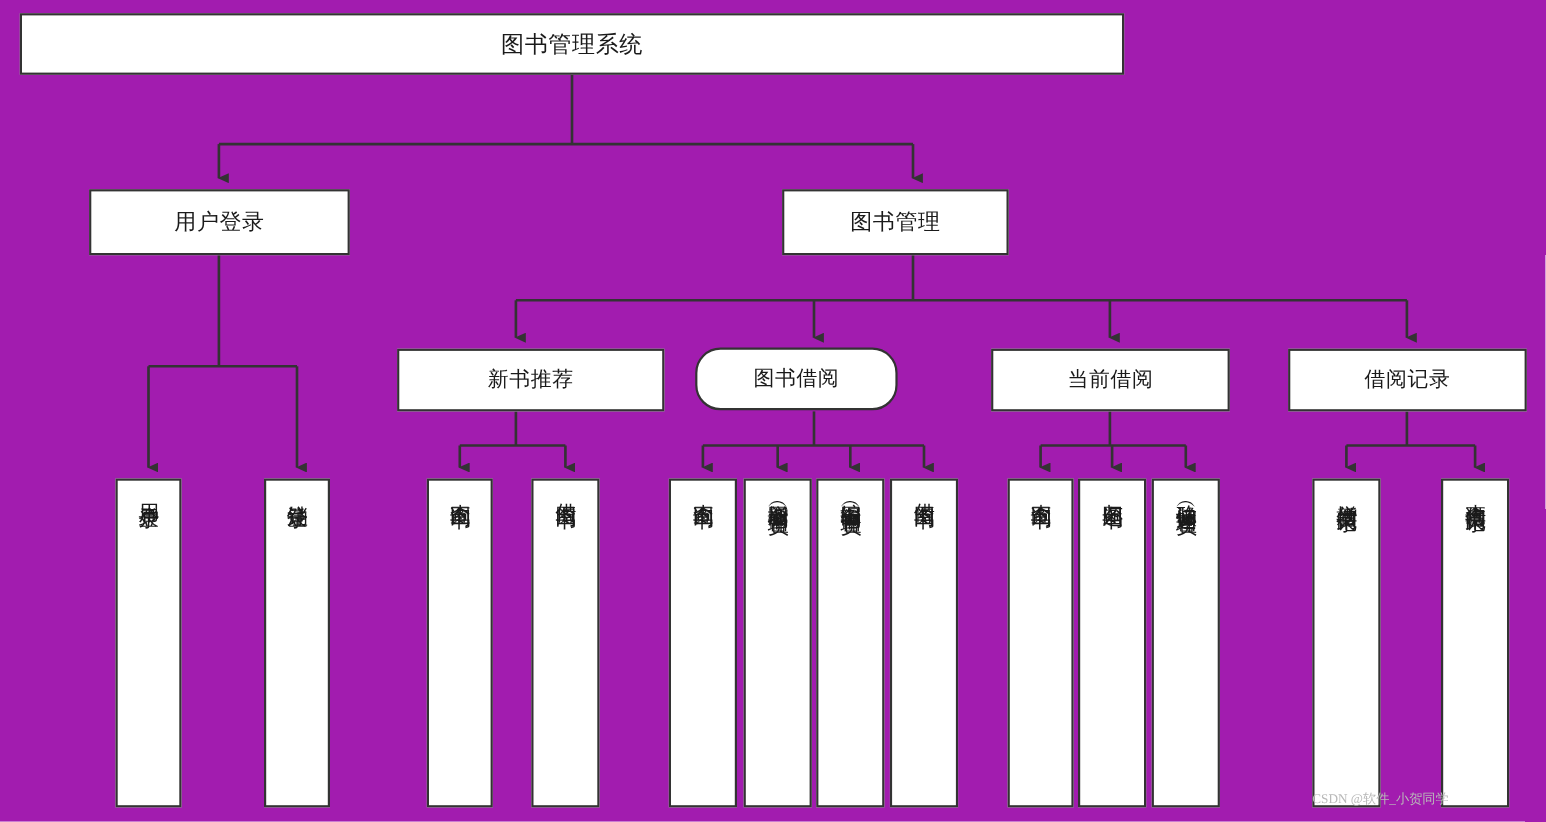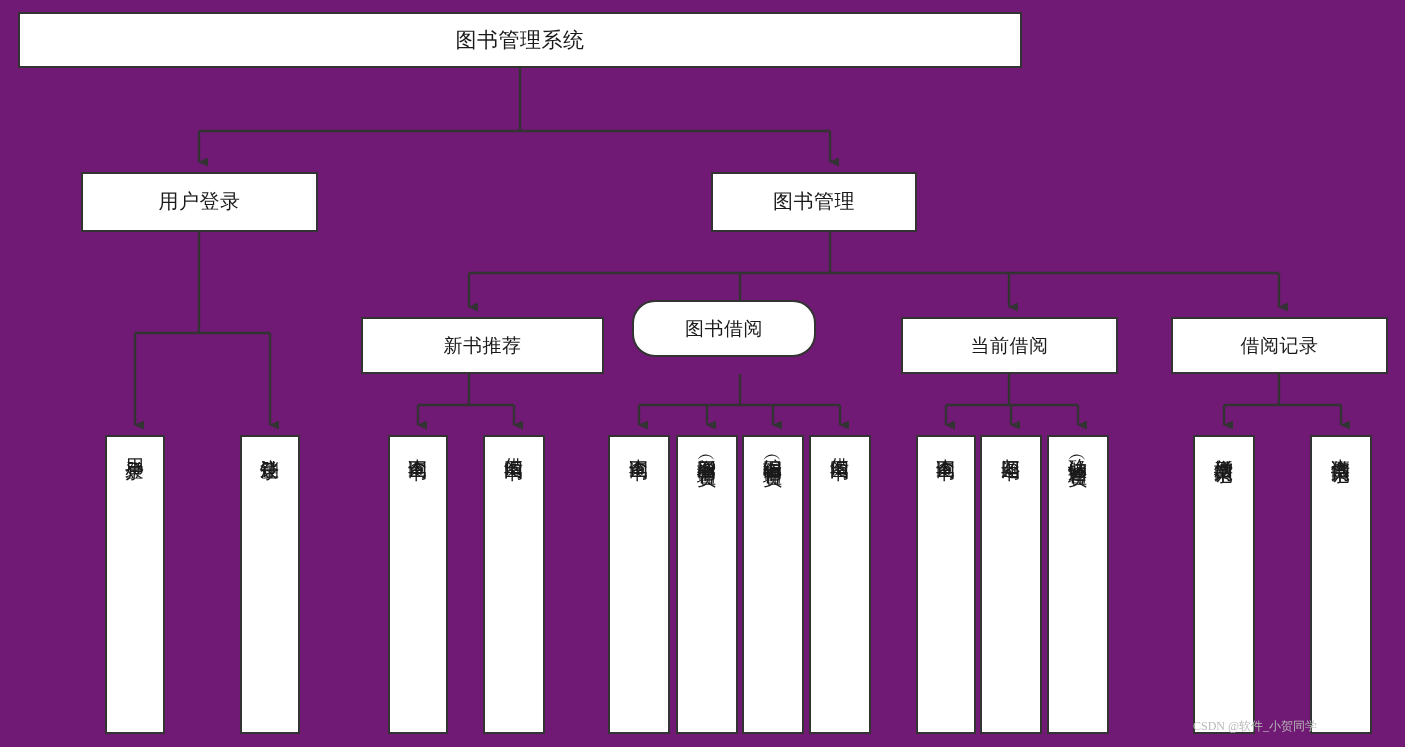--- a/index.html
+++ b/index.html
@@ -8,21 +8,21 @@
     padding: 0;
     background: #ffffff;
   }
   body {
     font-family: "DejaVu Sans", "Liberation Sans", sans-serif;
   }
   #canvas {
     position: relative;
     width: 1405px;
     height: 747px;
-    background: #701a75;
+    background: #a21caf;
     overflow: hidden;
   }
   #edges {
     position: absolute;
     left: 0;
     top: 0;
     width: 1405px;
     height: 747px;
     pointer-events: none;
   }
@@ -127,21 +127,21 @@
         <span class="node-label">用户登录</span>
       </div>
       <div class="node level1 horizontal" id="node-book-manage" style="left: 711px; top: 172px; width: 206px; height: 60px;">
         <span class="node-label">图书管理</span>
       </div>
     </div>
   <div id="level2-layer">
       <div class="node level2 horizontal" id="node-new-book-recommend" style="left: 361px; top: 317px; width: 243px; height: 57px;">
         <span class="node-label">新书推荐</span>
       </div>
-      <div class="node level2 horizontal" id="node-book-borrow" style="left: 632px; top: 300px; width: 184px; height: 57px; border-radius: 23px;">
+      <div class="node level2 horizontal" id="node-book-borrow" style="left: 632px; top: 316px; width: 184px; height: 57px; border-radius: 23px;">
         <span class="node-label">图书借阅</span>
       </div>
       <div class="node level2 horizontal" id="node-current-borrow" style="left: 901px; top: 317px; width: 217px; height: 57px;">
         <span class="node-label">当前借阅</span>
       </div>
       <div class="node level2 horizontal" id="node-borrow-record" style="left: 1171px; top: 317px; width: 217px; height: 57px;">
         <span class="node-label">借阅记录</span>
       </div>
     </div>
   <div id="leaf-layer">

